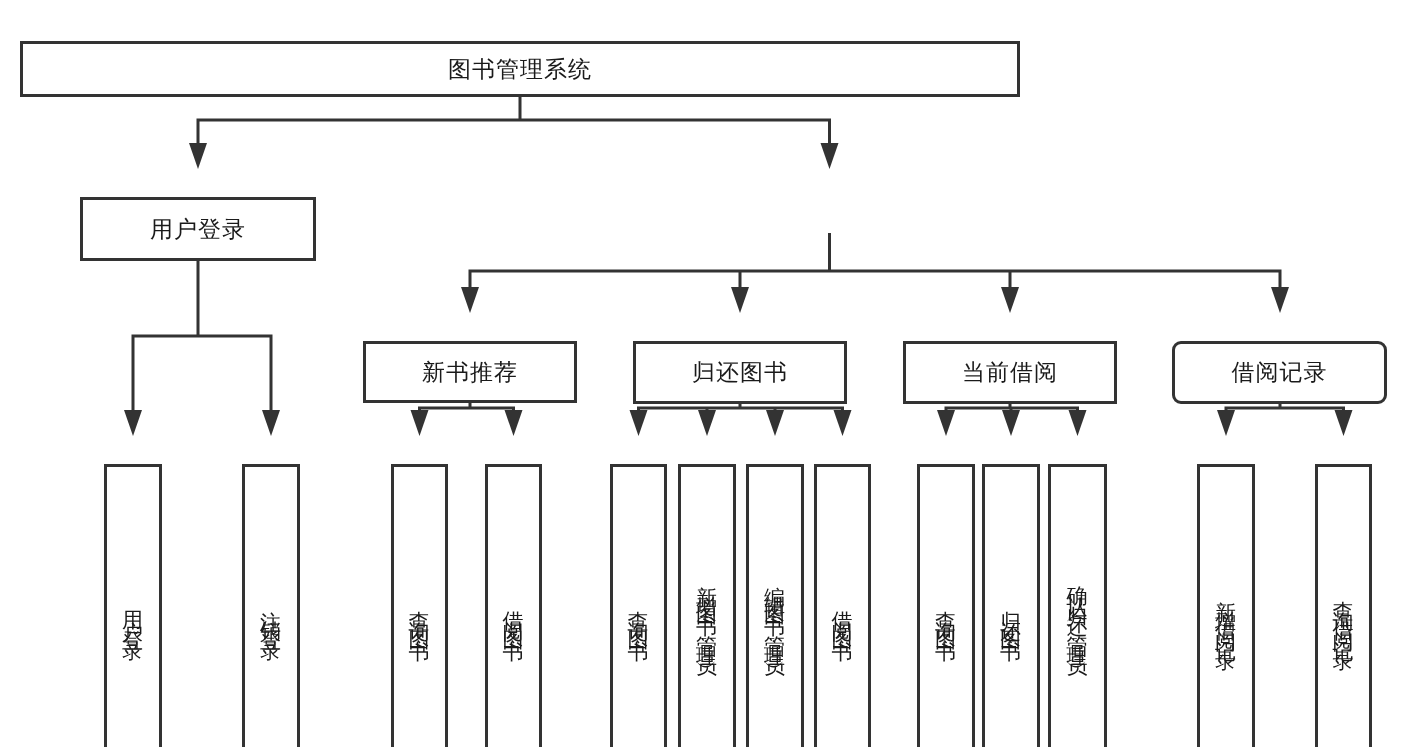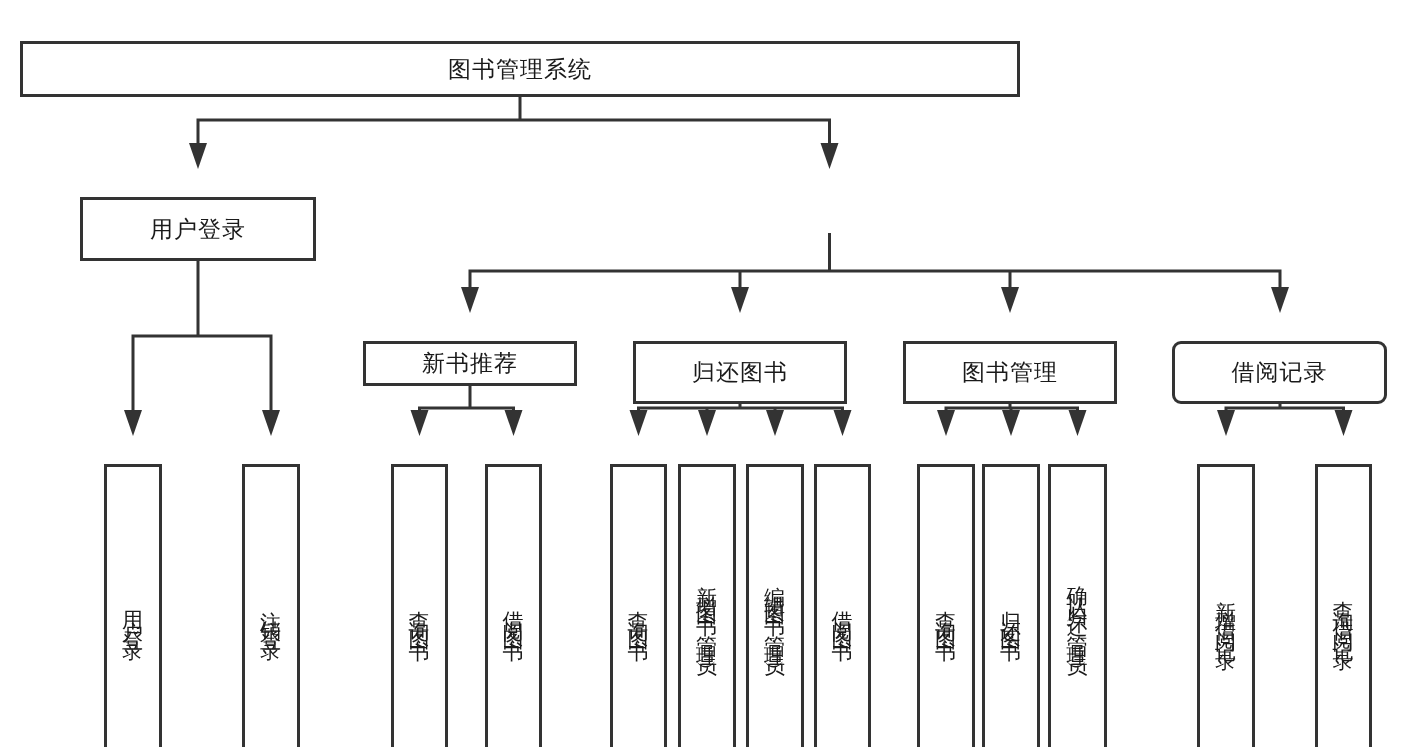--- a/index.html
+++ b/index.html
@@ -83,23 +83,23 @@
       <polygon points="1068.5,410 1086.5,410 1077.5,436"></polygon>
       <polygon points="1217,410 1235,410 1226,436"></polygon>
       <polygon points="1334.5,410 1352.5,410 1343.5,436"></polygon>
     </g>
   </svg>
 
   <div class="node h-node" style="left:20px; top:13px; width:1000px; height:56px;">图书管理系统</div>
 
   <div class="node h-node" style="left:80px; top:169px; width:236px; height:64px;">用户登录</div>
 
-  <div class="node h-node" style="left:363px; top:313px; width:214px; height:45px;">新书推荐</div>
+  <div class="node h-node" style="left:363px; top:313px; width:214px; height:62px;">新书推荐</div>
   <div class="node h-node" style="left:633px; top:313px; width:214px; height:63px;">归还图书</div>
-  <div class="node h-node" style="left:903px; top:313px; width:214px; height:63px;">图书管理</div>
+  <div class="node h-node" style="left:903px; top:313px; width:214px; height:63px;">当前借阅</div>
   <div class="node h-node" style="left:1172px; top:313px; width:215px; height:63px;border-radius:9px;">借阅记录</div>
 
   <div class="node leaf" style="left:104px; top:436px; width:58px; height:300px;">
     <span>用户登录</span>
   </div>
   <div class="node leaf" style="left:242px; top:436px; width:58px; height:300px;">
     <span>注销登录</span>
   </div>
 
   <div class="node leaf" style="left:391px; top:436px; width:57px; height:300px;">

